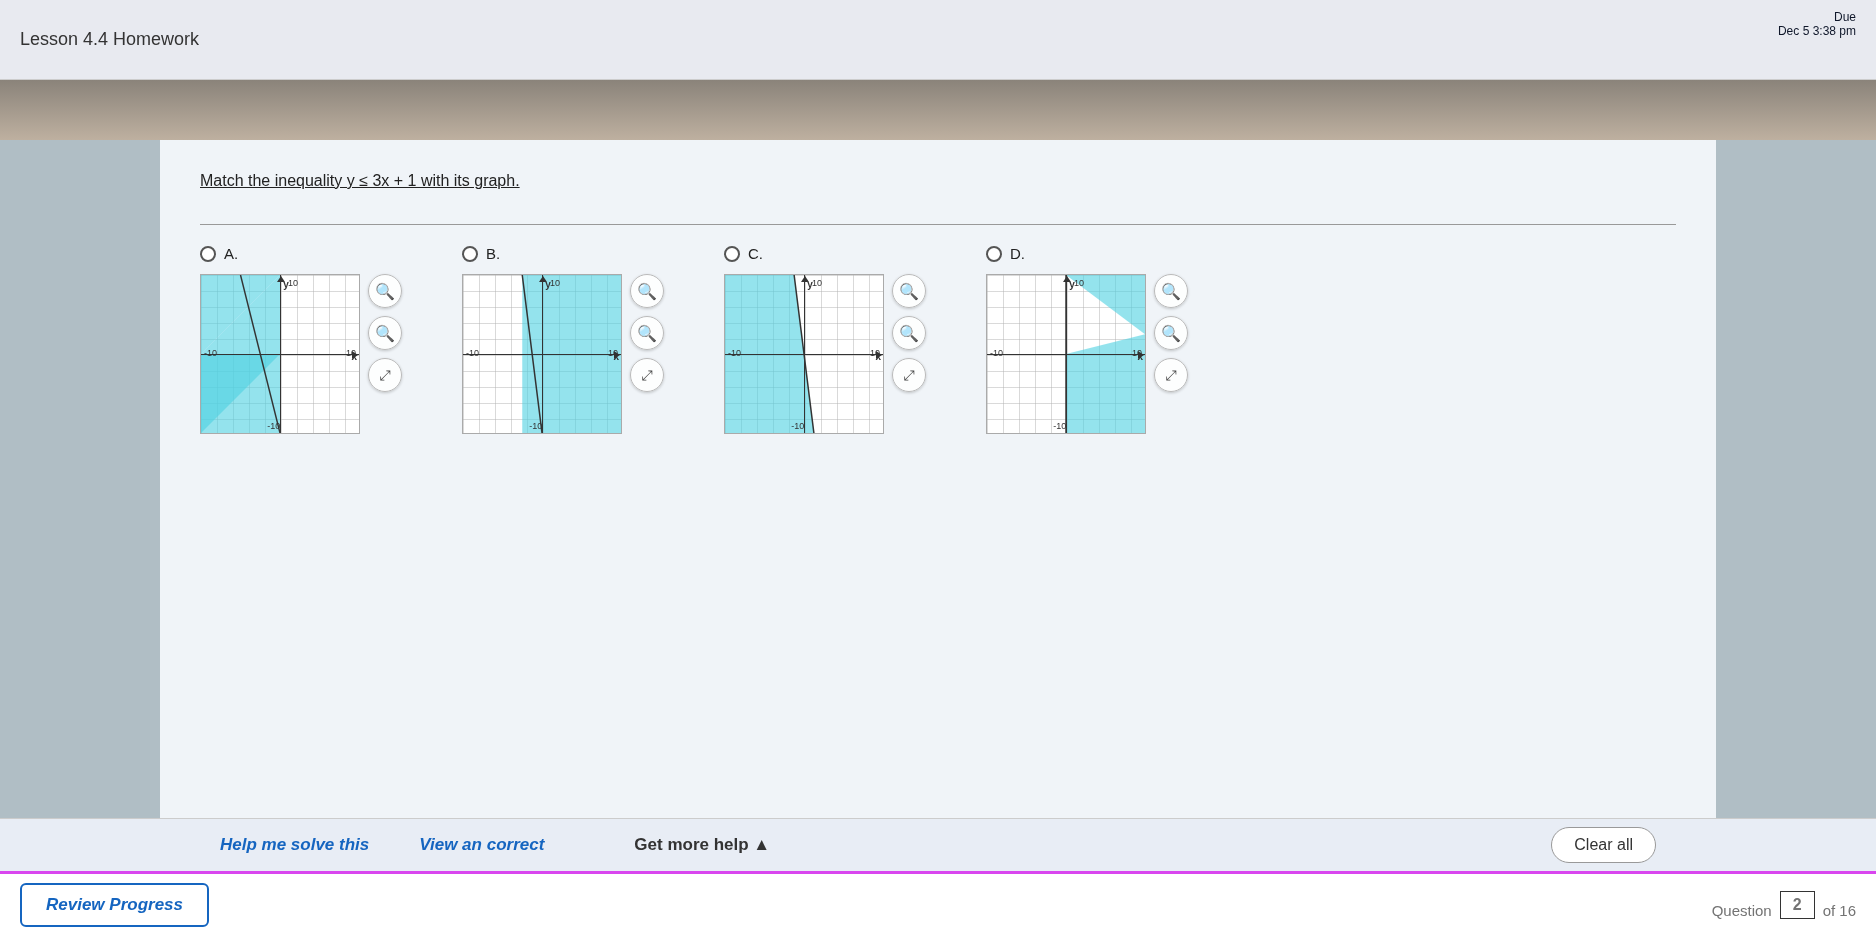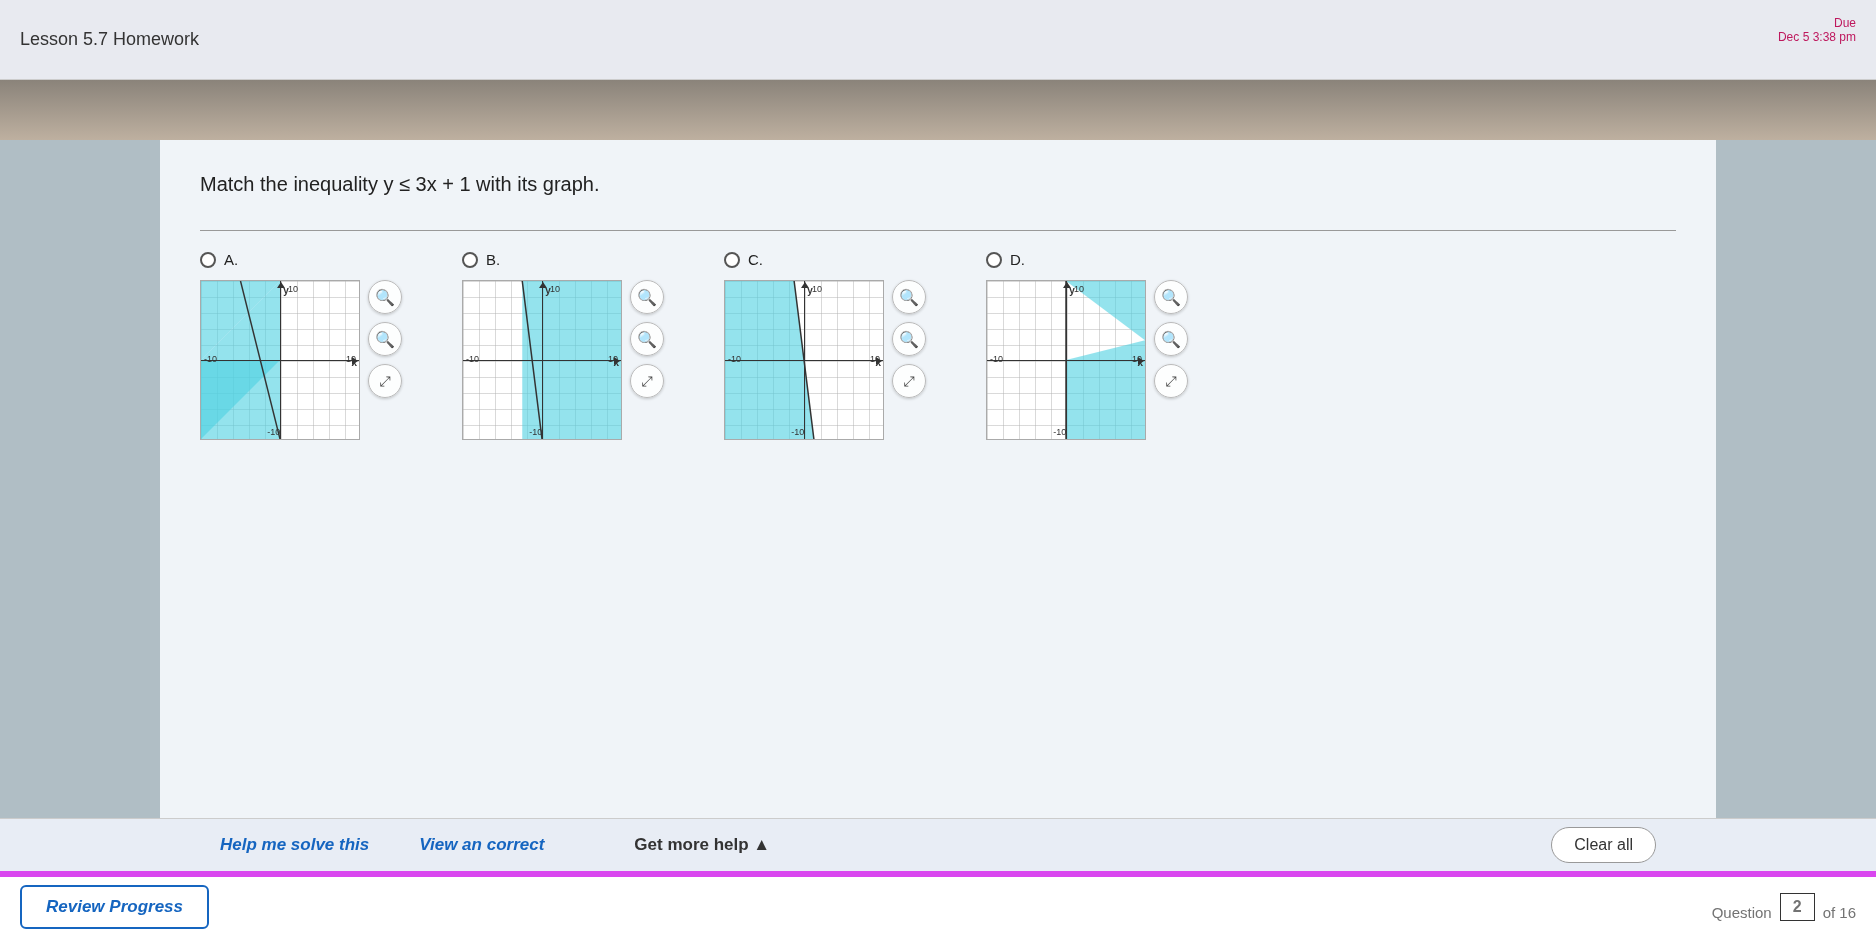--- a/index.html
+++ b/index.html
@@ -23,40 +23,41 @@
       position: relative;
     }
     .lesson-title {
       font-size: 18px;
       color: #333;
       font-weight: 500;
     }
     .top-right-info {
       position: absolute;
       right: 20px;
-      top: 16px;
+      top: 10px;
       text-align: right;
       font-size: 12px;
-      color: #be185d;
+      color: #0f172a;
     }
 
     
     .main-content {
       background: #f0f4f8;
       margin: 0 160px;
       min-height: 820px;
       padding: 30px 40px;
       position: relative;
     }
 
     .question-instruction {
-      font-size: 20px;
+      font-size: 16px;
       color: #222;
       margin-bottom: 32px;
       line-height: 1.4;
+      text-decoration: underline;
     }
 
     .divider {
       border: none;
       border-top: 1px solid #999;
       margin: 10px 0 20px 0;
     }
 
     .question-text {
       font-size: 15px;
@@ -225,21 +226,21 @@
     }
 
     
     .bottom-bar {
       position: fixed;
       bottom: 0;
       left: 0;
       right: 0;
       height: 65px;
       background: white;
-      border-top: 6px solid #d946ef;
+      border-top: 3px solid #d946ef;
       display: flex;
       align-items: center;
       padding: 0 20px;
       justify-content: space-between;
     }
     .review-progress-btn {
       border: 2px solid #1565c0;
       border-radius: 6px;
       padding: 10px 24px;
       background: white;
@@ -296,21 +297,21 @@
       width: 100%;
       height: 60px;
       background: linear-gradient(180deg, #7a6a5a 0%, #c4aa90 100%);
       opacity: 0.7;
     }
   </style>
 </head>
 <body>
 
 <div class="top-bar">
-  <span class="lesson-title">Lesson 5.7 Homework</span>
+  <span class="lesson-title">Lesson 4.4 Homework</span>
   <div class="top-right-info">
     <div>Due</div>
     <div>Dec 5  3:38 pm</div>
   </div>
 </div>
 
 <div class="top-photobg"></div>
 
 <div class="main-content">
   <p class="question-instruction">Match the inequality y ≤ 3x + 1 with its graph.</p>

